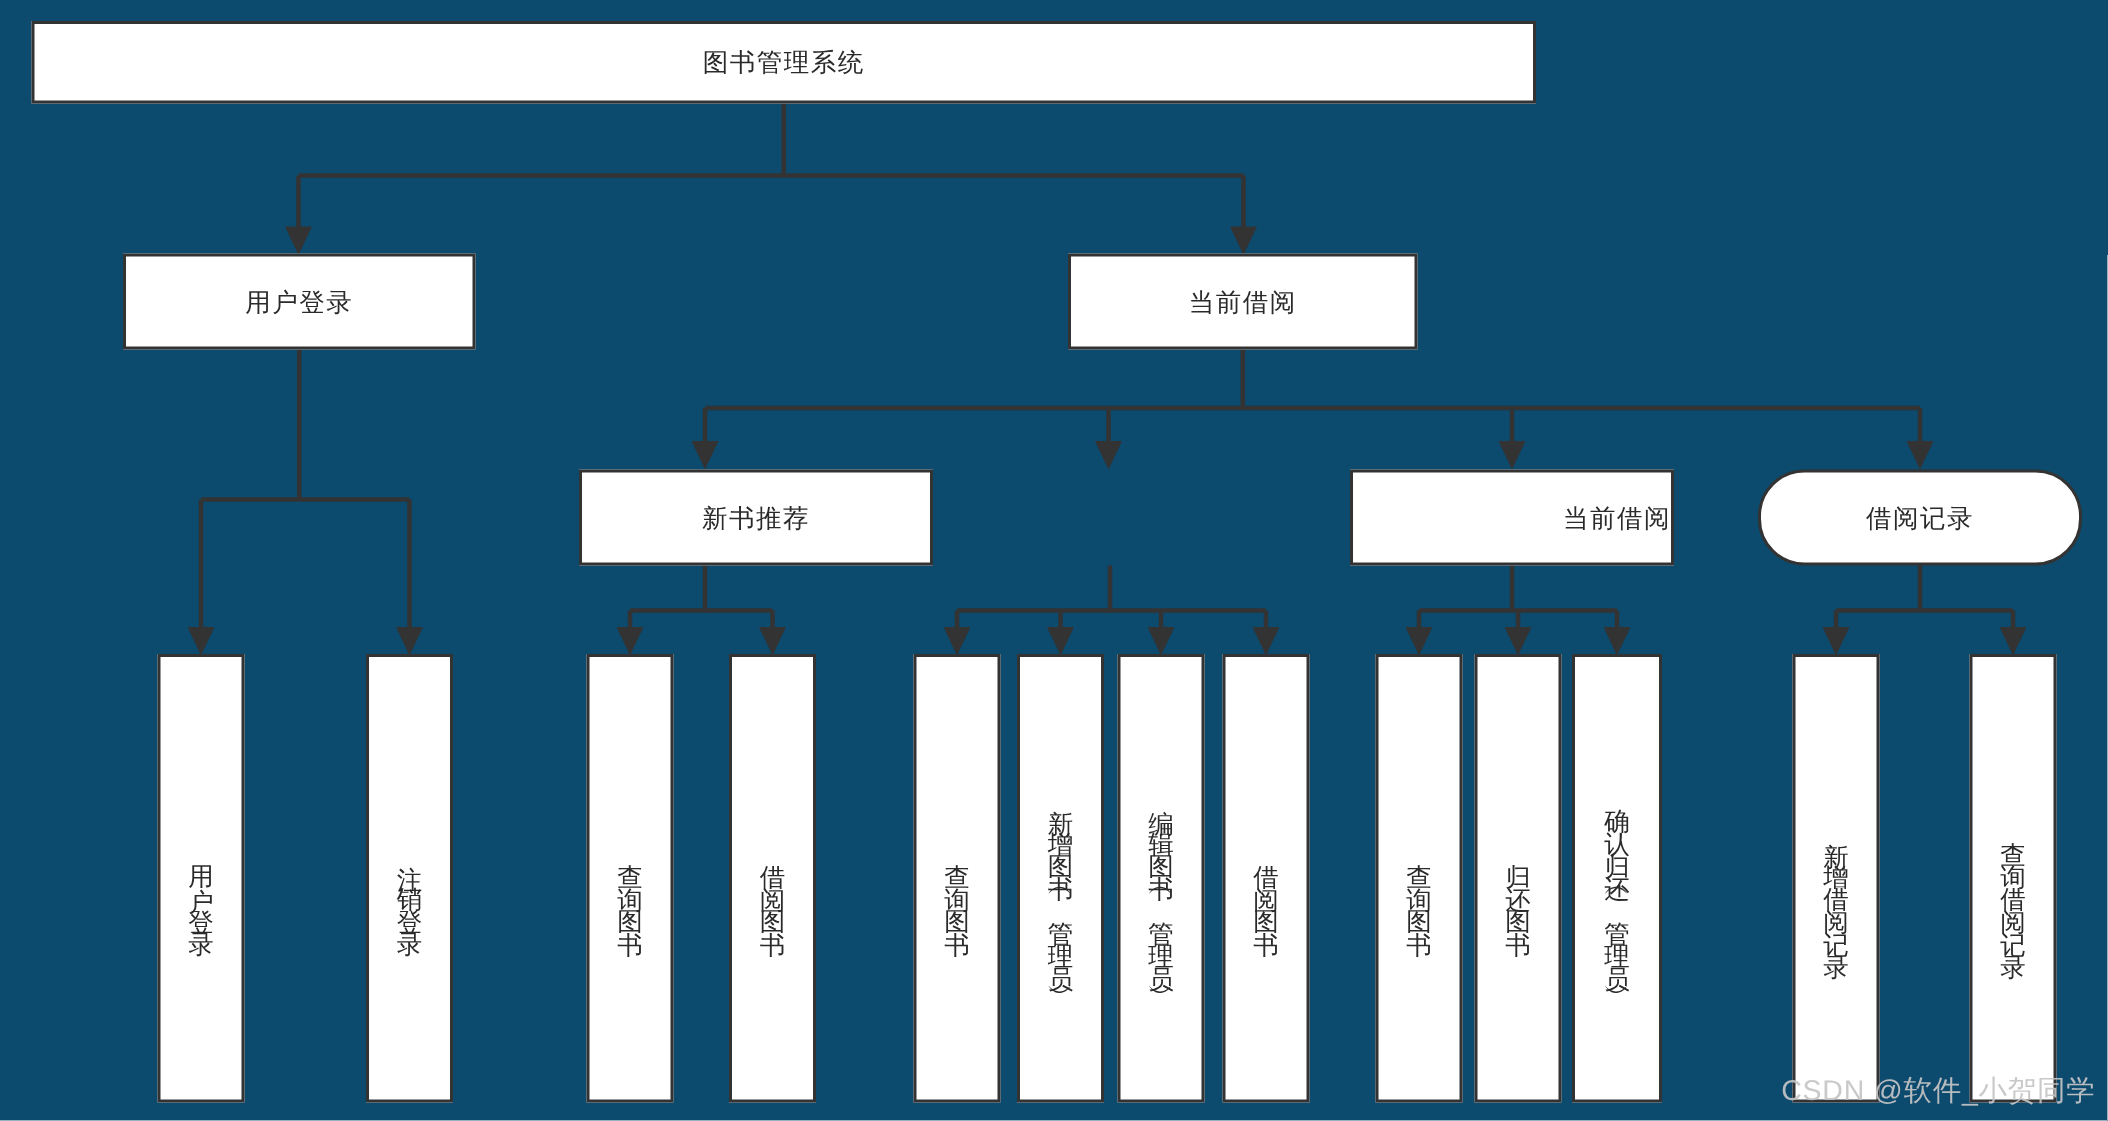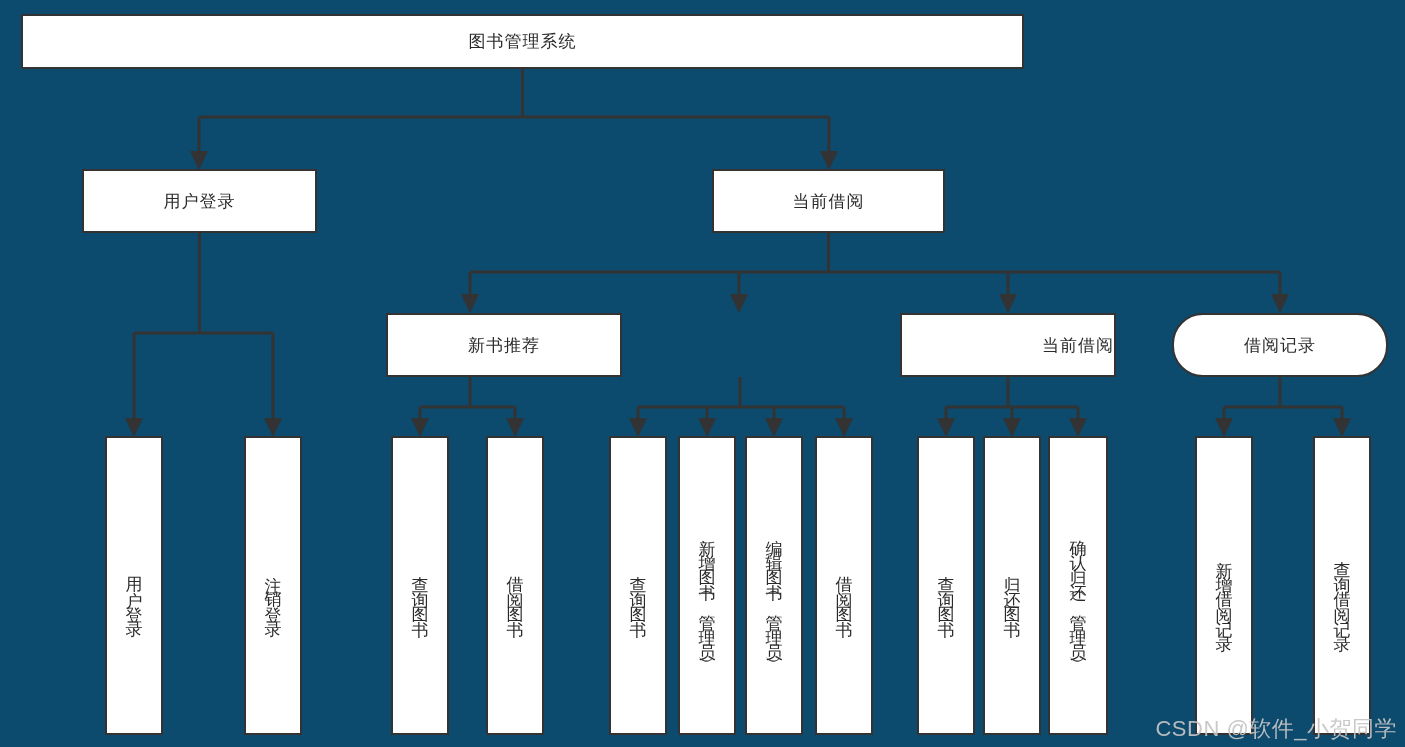--- a/index.html
+++ b/index.html
@@ -40,21 +40,21 @@
     line-height: 1;
     letter-spacing: 15px;
     padding-top: 15px;
     white-space: nowrap;
   }
   #watermark {
     position: absolute;
     top: 714px;
     right: 8px;
     z-index: 5;
-    font-size: 22px;
+    font-size: 19px;
     color: rgba(196,196,196,0.92);
     letter-spacing: 0.5px;
     white-space: nowrap;
   }
 </style>
 </head>
 <body>
 
 <div id="canvas">
 

